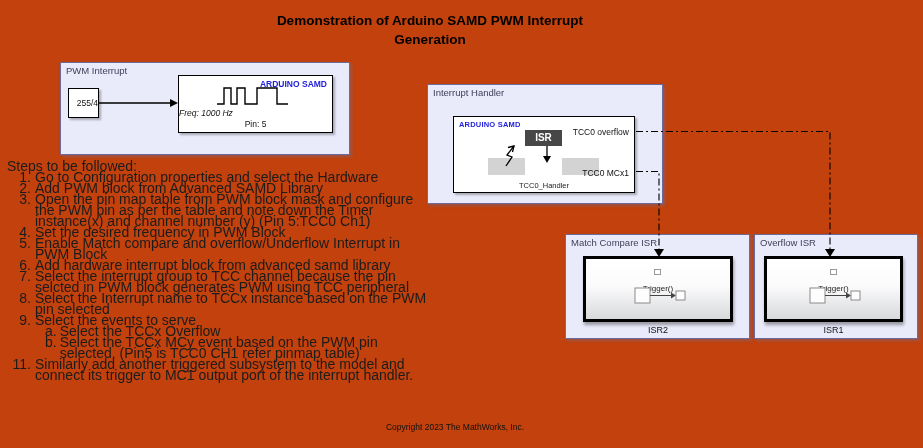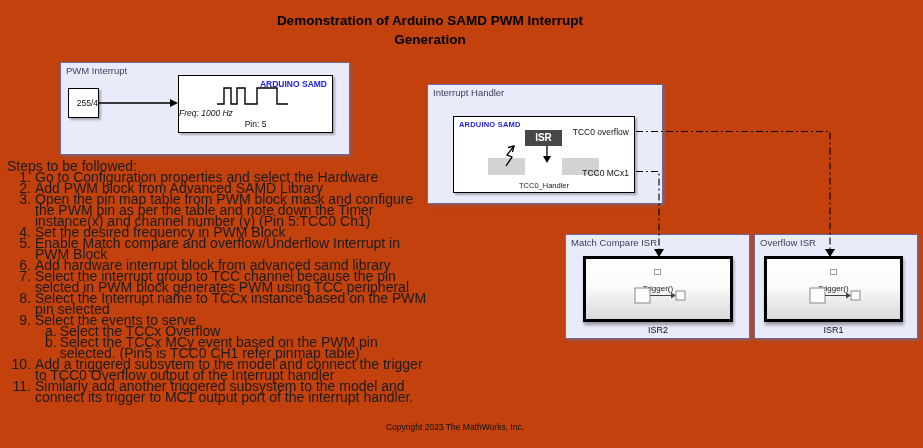--- a/index.html
+++ b/index.html
@@ -175,24 +175,20 @@
       </div>
     <div class="step-row lvl1">
         <span class="step-num">a.</span>
         <span class="step-text">Select the TCCx Overflow</span>
       </div>
     <div class="step-row lvl1">
         <span class="step-num">b.</span>
         <span class="step-text">Select the TCCx MCy event based on the PWM pin selected. (Pin5 is TCC0 CH1 refer pinmap table)</span>
       </div>
     <div class="step-row">
-        <span class="step-num">10.</span>
-        <span class="step-text">Add a triggered subsytem to the model and connect the trigger to TCC0 Overflow output of the Interrupt handler</span>
-      </div>
-    <div class="step-row">
         <span class="step-num">11.</span>
         <span class="step-text">Similarly add another triggered subsystem to the model and connect its trigger to MC1 output port of the interrupt handler.</span>
       </div>
   </div>
 
   <div class="footer">Copyright 2023 The MathWorks, Inc.</div>
 
   <svg class="overlay" width="923" height="448" viewBox="0 0 923 448">
 
     <g>

